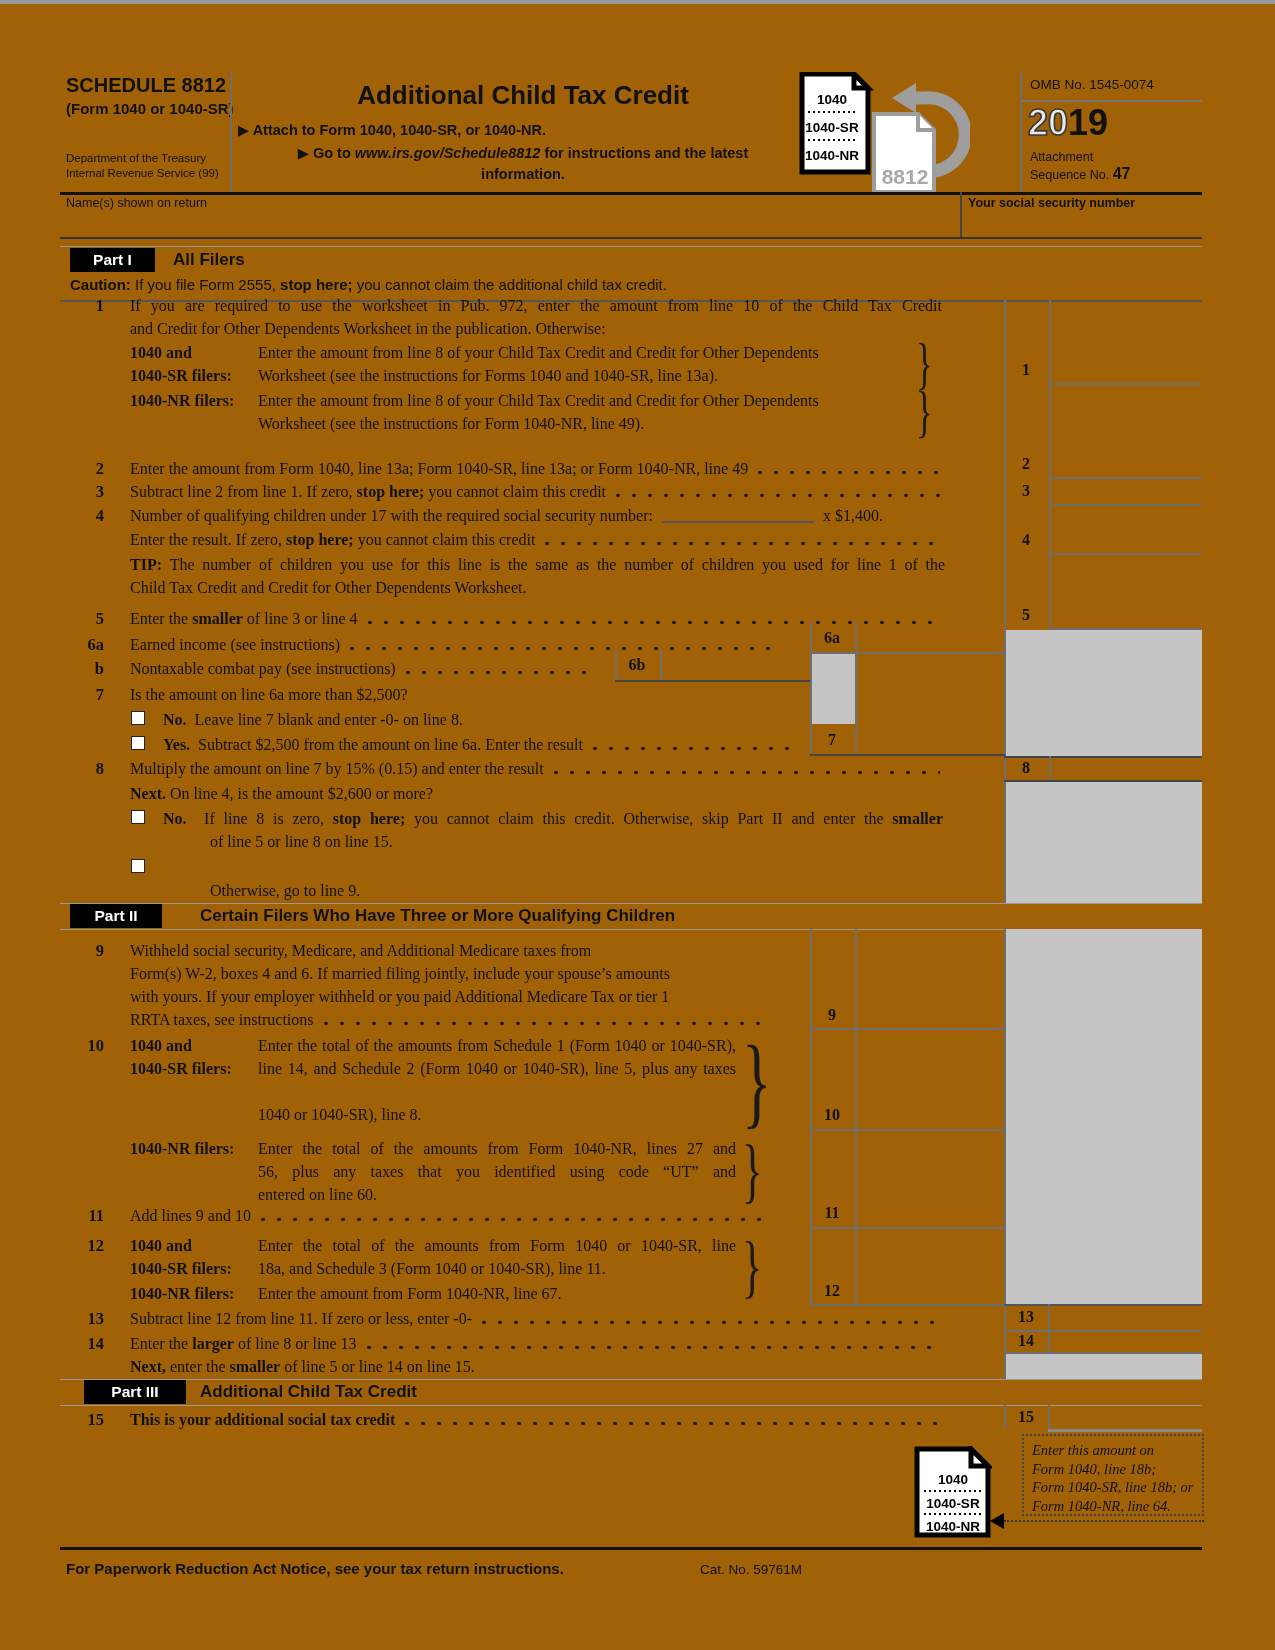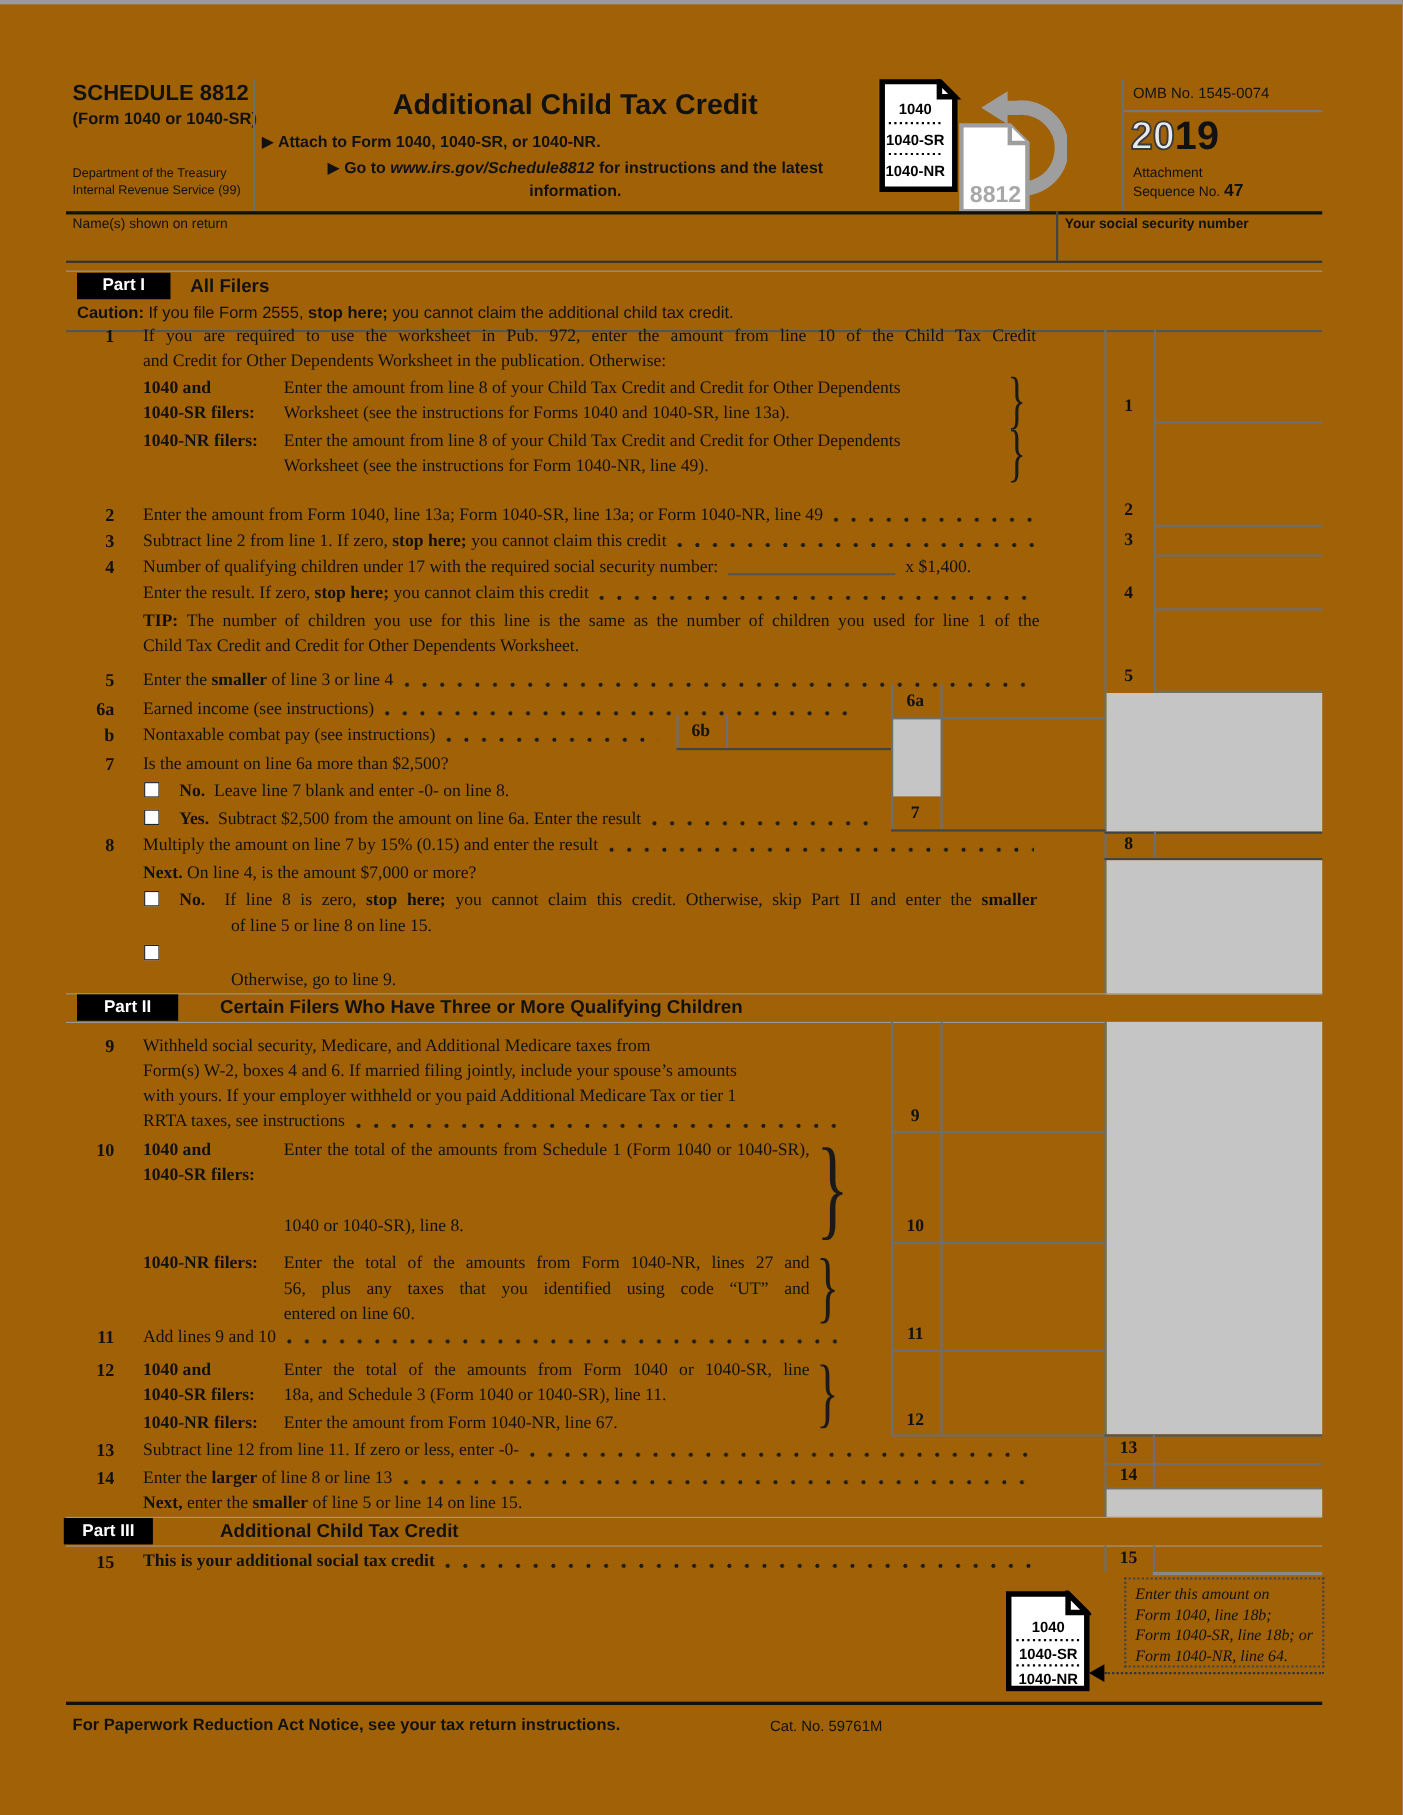--- a/index.html
+++ b/index.html
@@ -202,21 +202,21 @@
   <div class="lrow" style="left:163px;top:729px;width:632px">
       <span class="t"><span style="font-weight: 700;">Yes.</span><span>&nbsp; Subtract $2,500 from the amount on line 6a. Enter the result</span></span>
       <span class="dots"></span>
     </div>
 
   <div class="mnum" style="left:76px;top:753px">8</div>
   <div class="lrow" style="left:130px;top:753px;width:812px">
       <span class="t">Multiply the amount on line 7 by 15% (0.15) and enter the result</span>
       <span class="dots"></span>
     </div>
-  <div class="abs ser" style="left:130px;top:778px"><span style="font-weight: 700;">Next.</span><span> On line 4, is the amount $7,000 or more?</span></div>
+  <div class="abs ser" style="left:130px;top:778px"><span style="font-weight: 700;">Next.</span><span> On line 4, is the amount $2,600 or more?</span></div>
   <div class="cb" style="left:131px;top:806px"></div>
   <div class="abs ser just" style="left:163px;top:803px;width:780px"><span style="font-weight: 700;">No.</span><span>&nbsp; If line 8 is zero, </span><span style="font-weight: 700;">stop here;</span><span> you cannot claim this credit. Otherwise, skip Part II and enter the </span><span style="font-weight: 700;">smaller</span></div>
   <div class="abs ser" style="left:210px;top:826px">of line 5 or line 8 on line 15.</div>
   <div class="cb" style="left:131px;top:855px"></div>
   <div class="abs ser" style="left:210px;top:875px">Otherwise, go to line 9.</div>
 
   <div class="hl1" style="left:60px;top:899px;width:1142px"></div>
   <div class="partbox sans" style="left:70px;top:900px;width:92px">Part II</div>
   <div class="parttitle sans" style="left:200px;top:900px">Certain Filers Who Have Three or More Qualifying Children</div>
   <div class="hl1" style="left:60px;top:925px;width:1142px"></div>
@@ -255,20 +255,21 @@
   <div class="abs ser nw" style="left:130px;top:981px">with yours. If your employer withheld or you paid Additional Medicare Tax or tier 1</div>
   <div class="lrow" style="left:130px;top:1004px;width:640px">
       <span class="t">RRTA taxes, see instructions</span>
       <span class="dots"></span>
     </div>
 
   <div class="mnum" style="left:76px;top:1030px">10</div>
   <div class="abs ser b nw" style="left:130px;top:1030px">1040 and</div>
   <div class="abs ser b nw" style="left:130px;top:1053px">1040-SR filers:</div>
   <div class="abs ser just nw" style="left:258px;top:1030px;width:478px">Enter the total of the amounts from Schedule 1 (Form 1040 or 1040-SR),</div>
+  <div class="abs ser just nw" style="left:258px;top:1053px;width:478px">line 14, and Schedule 2 (Form 1040 or 1040-SR), line 5, plus any taxes</div>
   <div class="abs ser nw" style="left:258px;top:1099px">1040 or 1040-SR), line 8.</div>
   <div class="abs ser b nw" style="left:130px;top:1133px">1040-NR filers:</div>
   <div class="abs ser just nw" style="left:258px;top:1133px;width:478px">Enter the total of the amounts from Form 1040-NR, lines 27 and</div>
   <div class="abs ser just nw" style="left:258px;top:1156px;width:478px">56, plus any taxes that you identified using code “UT” and</div>
   <div class="abs ser nw" style="left:258px;top:1179px">entered on line 60.</div>
   <div class="brace" style="left:742px;top:1026px;font-size:102px">}</div>
   <div class="brace" style="left:742px;top:1130px;font-size:72px">}</div>
 
   <div class="mnum" style="left:76px;top:1200px">11</div>
   <div class="lrow" style="left:130px;top:1200px;width:640px">
@@ -292,21 +293,21 @@
     </div>
 
   <div class="mnum" style="left:76px;top:1328px">14</div>
   <div class="lrow" style="left:130px;top:1328px;width:812px">
       <span class="t"><span>Enter the </span><span style="font-weight: 700;">larger</span><span> of line 8 or line 13</span></span>
       <span class="dots"></span>
     </div>
   <div class="abs ser" style="left:130px;top:1351px"><span style="font-weight: 700;">Next,</span><span> enter the </span><span style="font-weight: 700;">smaller</span><span> of line 5 or line 14 on line 15.</span></div>
 
   <div class="hl1" style="left:60px;top:1375px;width:1142px"></div>
-  <div class="partbox sans" style="left:58px;top:1376px;width:81px">Part III</div>
+  <div class="partbox sans" style="left:84px;top:1376px;width:102px">Part III</div>
   <div class="parttitle sans" style="left:200px;top:1376px">Additional Child Tax Credit</div>
   <div class="hl1" style="left:60px;top:1401px;width:1142px"></div>
 
   <div class="vl" style="left:1004px;top:1401px;height:24px"></div>
   <div class="vl" style="left:1048px;top:1401px;height:24px"></div>
   <div class="hl" style="left:1048px;top:1425px;width:154px;background:#888;height:2.5px"></div>
   <div class="bxn" style="left:1004px;top:1402px">15</div>
   <div class="field" style="left:1049px;top:1402px;width:152px;height:22px"></div>
 
   <div class="mnum" style="left:76px;top:1404px">15</div>

